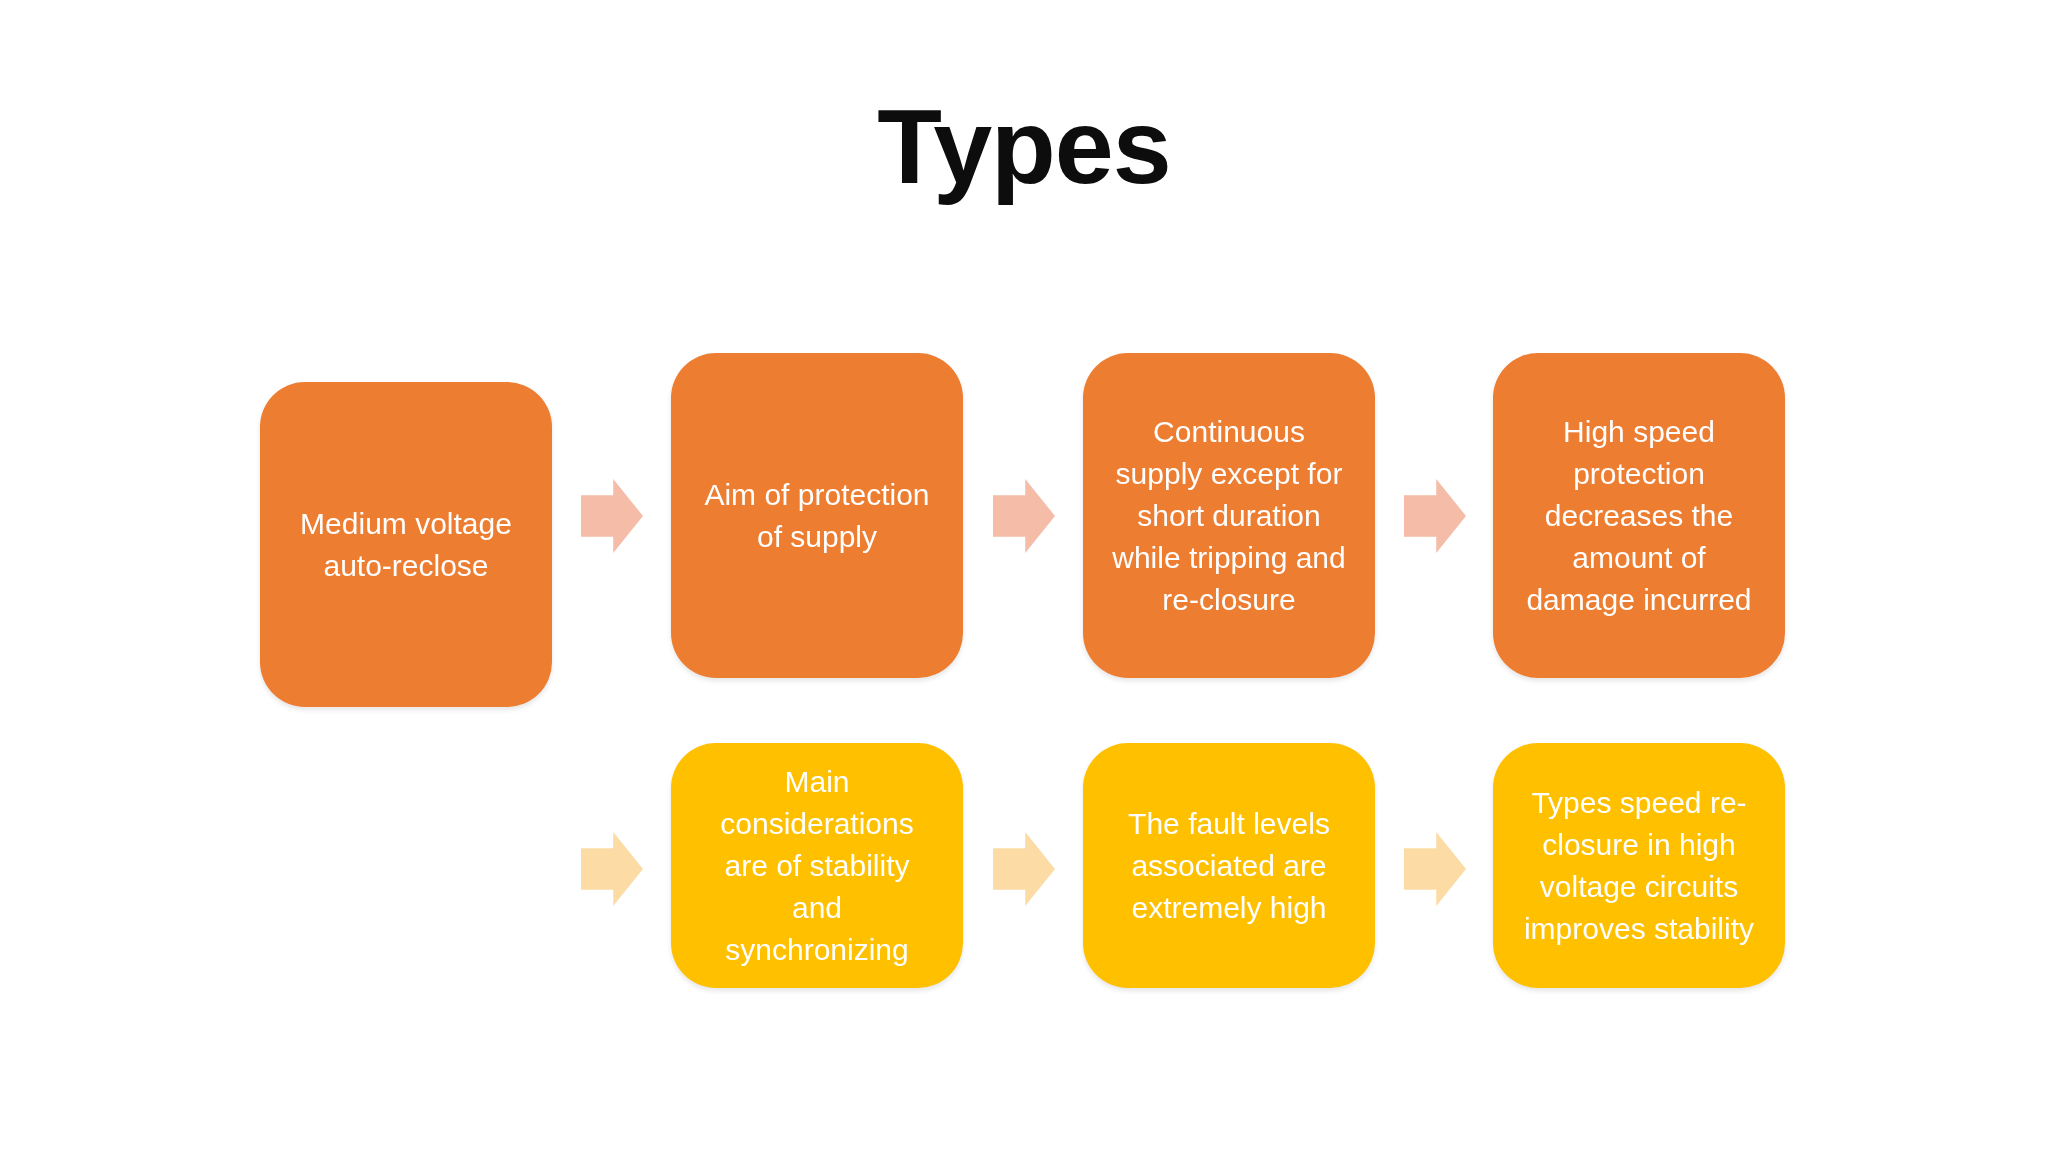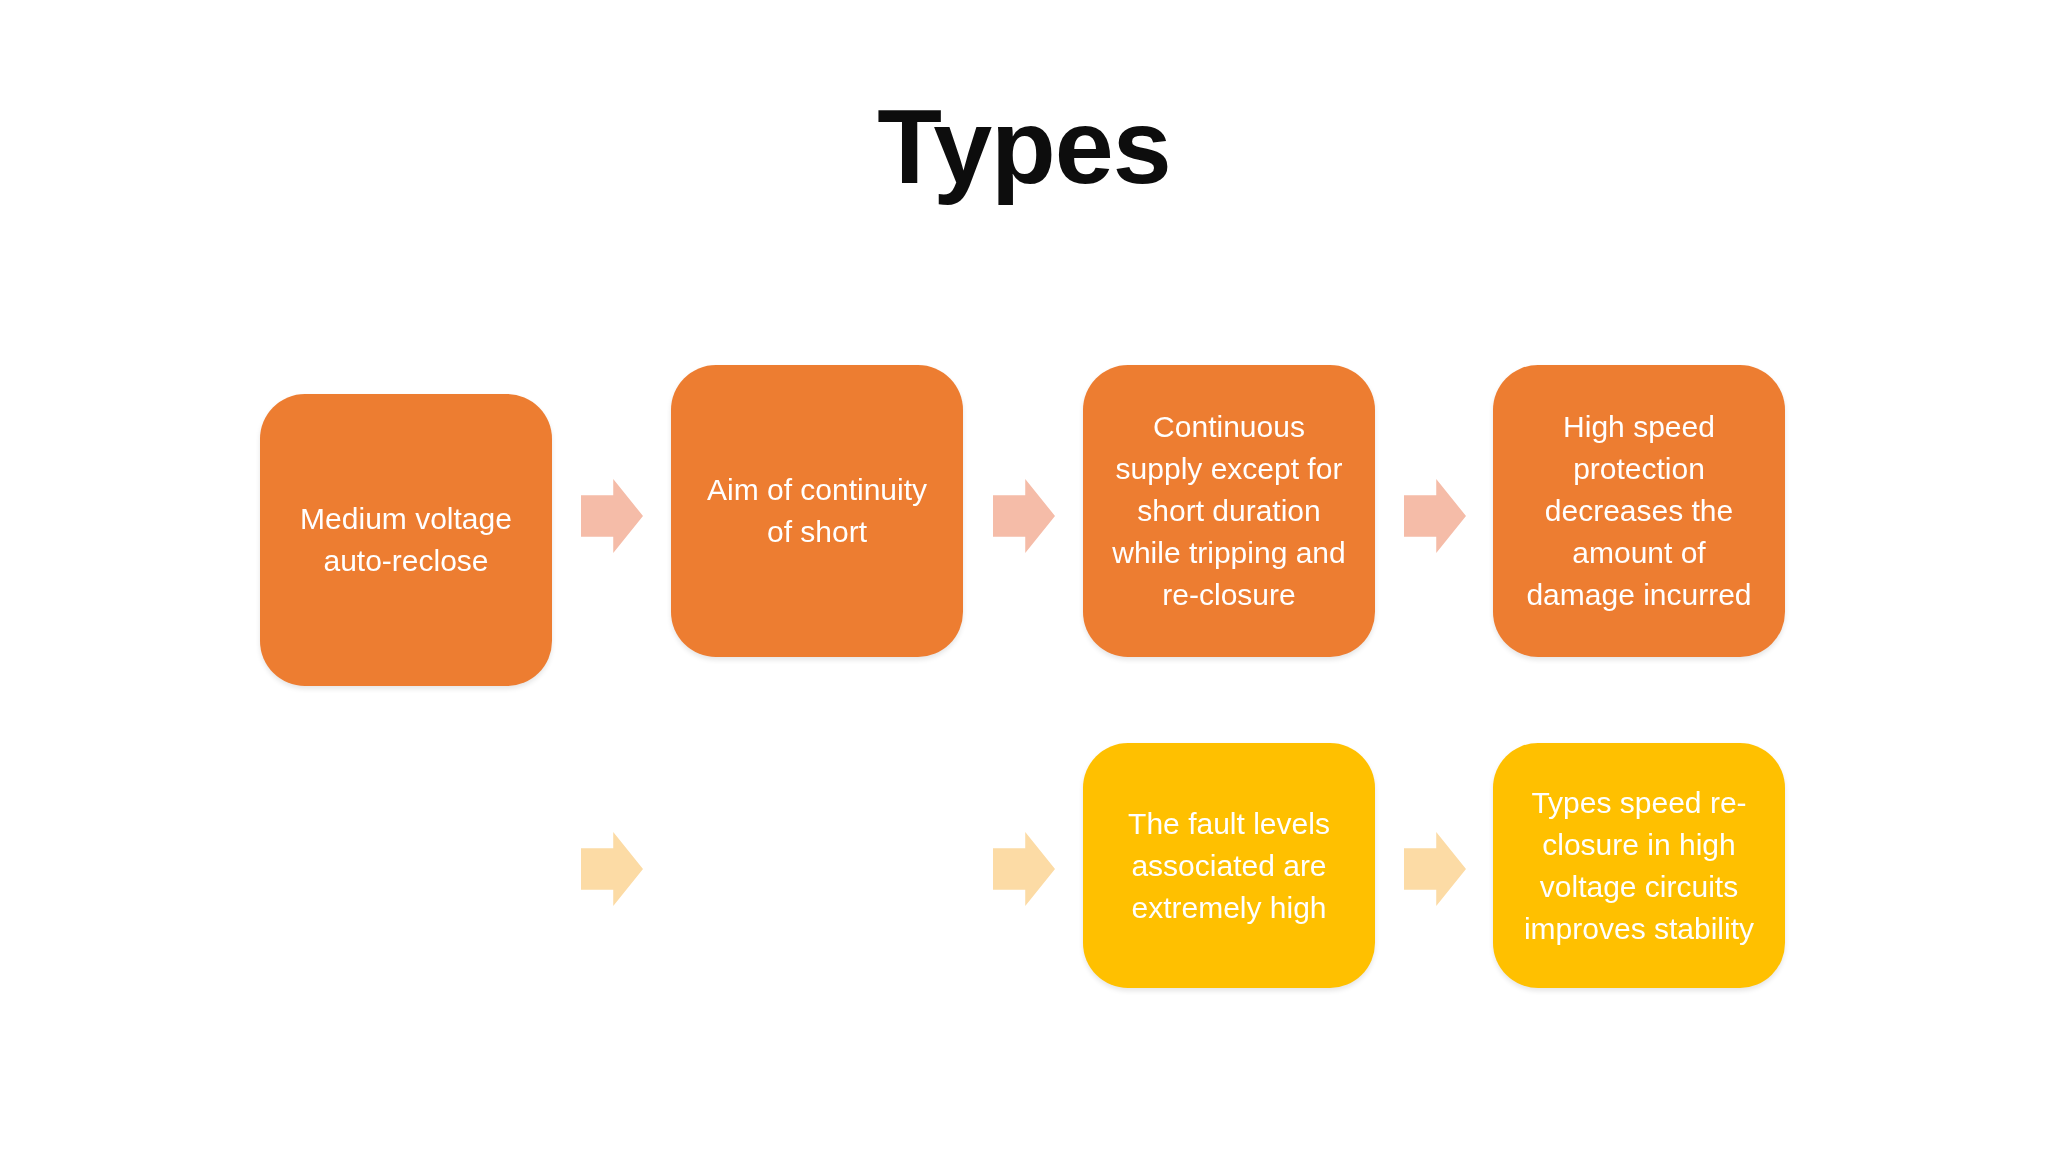--- a/index.html
+++ b/index.html
@@ -39,21 +39,21 @@
     padding: 0 26px;
     box-sizing: border-box;
     color: var(--box-text, #ffffff);
     font-size: 30px;
     line-height: 1.4;
     box-shadow: 0 3px 5px rgba(0,0,0,0.10);
   }
   .row1.box { background: var(--row1-box, #ED7D31); }
   .row2.box { background: var(--row2-box, #FFC000); }
 
-  .r1 { top: 365px; height: 292px; }
+  .r1 { top: 353px; height: 325px; }
   .r2 { top: 743px; height: 245px; }
   .c1 { left: 260px; margin-top: 29px; }
   .c2 { left: 671px; }
   .c3 { left: 1083px; }
   .c4 { left: 1493px; }
 
   .arrow {
     position: absolute;
     width: 62px;
     height: 74px;
@@ -70,32 +70,35 @@
 
 <div class="slide">
 
   <h1 class="title">Types</h1>
 
   <div class="box row1 r1 c1">
     <span>Medium voltage auto-reclose</span>
   </div>
   <div class="arrow row1 g1"></div>
   <div class="box row1 r1 c2">
-    <span>Aim of continuity of short</span>
+    <span>Aim of protection of supply</span>
   </div>
   <div class="arrow row1 g2"></div>
   <div class="box row1 r1 c3">
     <span>Continuous supply except for short duration while tripping and re-closure</span>
   </div>
   <div class="arrow row1 g3"></div>
   <div class="box row1 r1 c4">
     <span>High speed protection decreases the amount of damage incurred</span>
   </div>
 
   <div class="arrow row2 g1"></div>
+  <div class="box row2 r2 c2">
+    <span>Main considerations are of stability and synchronizing</span>
+  </div>
   <div class="arrow row2 g2"></div>
   <div class="box row2 r2 c3">
     <span>The fault levels associated are extremely high</span>
   </div>
   <div class="arrow row2 g3"></div>
   <div class="box row2 r2 c4">
     <span>Types speed re-closure in high voltage circuits improves stability</span>
   </div>
 
 </div>

